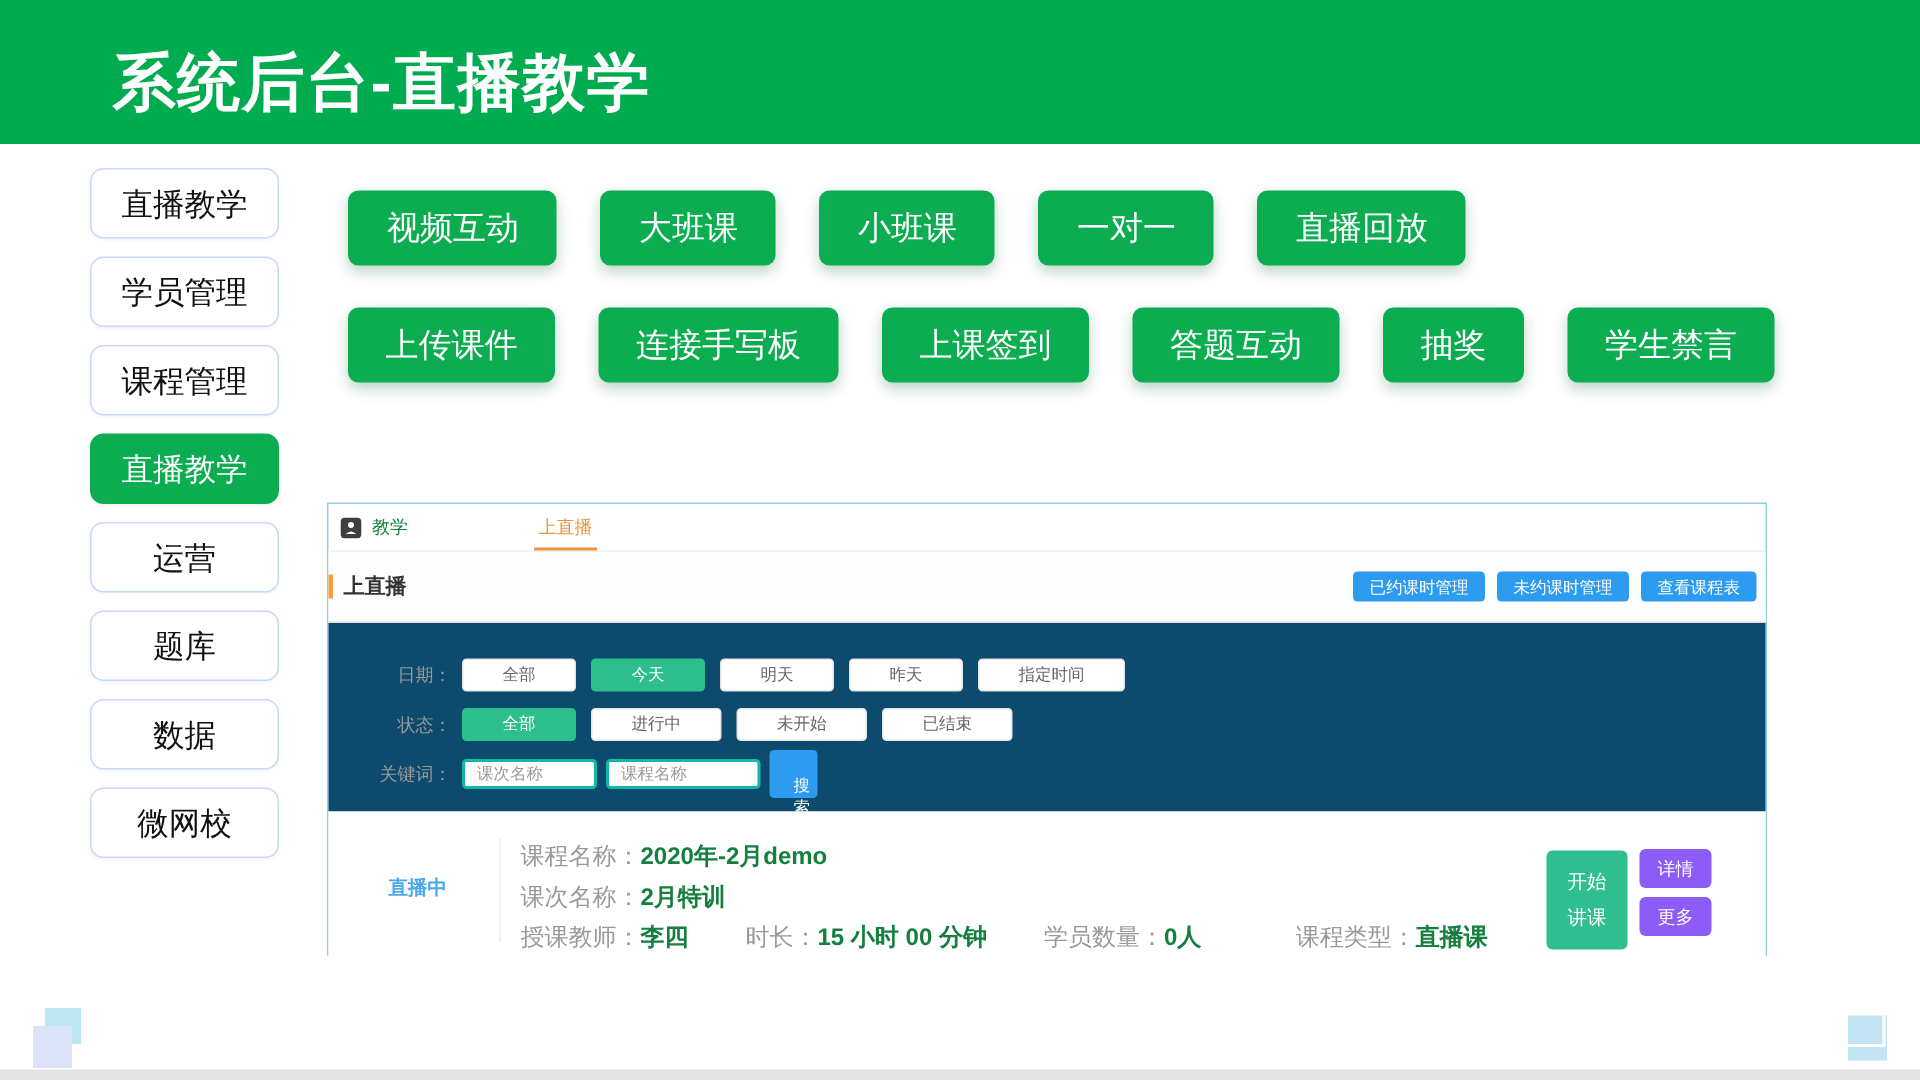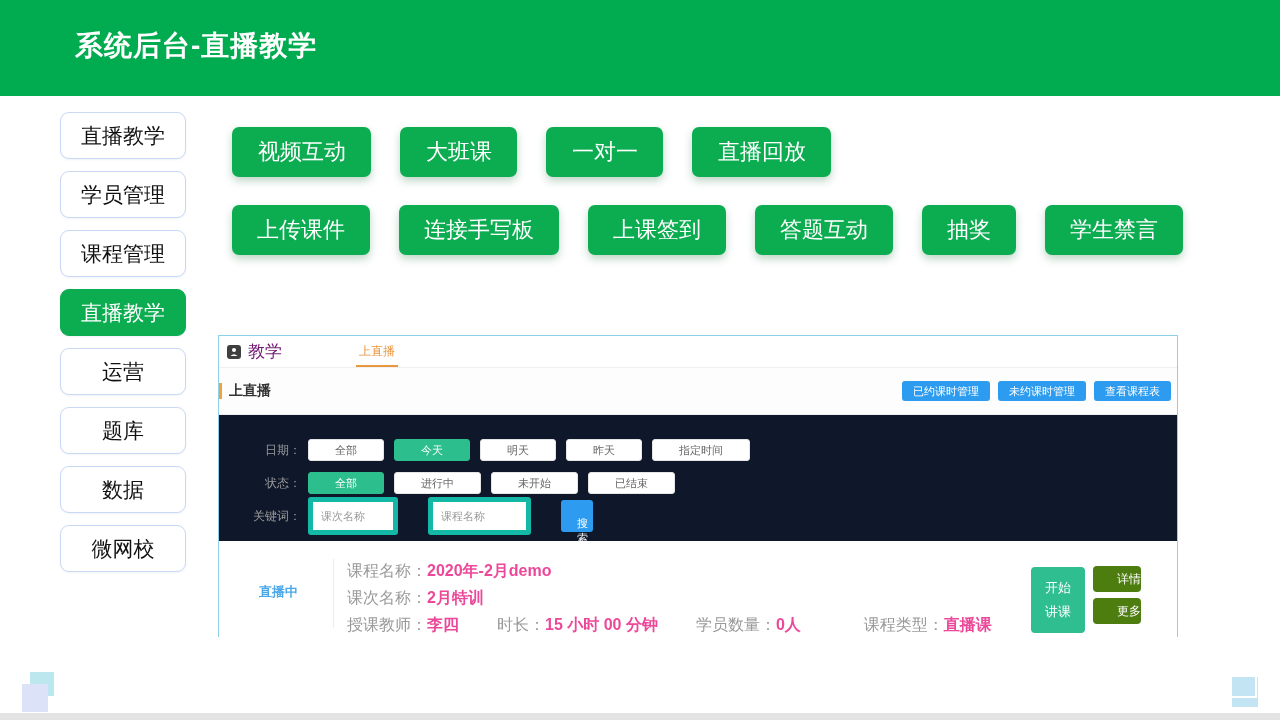--- a/index.html
+++ b/index.html
@@ -3,21 +3,21 @@
 <meta charset="utf-8">
 <style>
   html,body{margin:0;padding:0;}
   body{
     width:1280px;height:720px;position:relative;overflow:hidden;
     background:#ffffff;
     font-family:"Liberation Sans","DejaVu Sans",sans-serif;
   }
   
   .header{position:absolute;left:0;top:0;width:1280px;height:96px;background:#01AB4F;}
-  .header h1{margin:0;padding:27px 0 0 75px;font-size:28px;font-weight:bold;color:#ffffff;letter-spacing:1px;}
+  .header h1{margin:0;padding:27px 0 0 75px;font-size:42px;font-weight:bold;color:#ffffff;letter-spacing:1px;}
 
   
   .sidebar{position:absolute;left:60px;top:112px;width:126px;}
   .side-item{
     height:47px;margin-bottom:12px;box-sizing:border-box;
     border:1px solid #C9D8F5;border-radius:9px;background:#ffffff;
     display:flex;align-items:center;justify-content:center;
     font-size:21px;color:#111111;cursor:pointer;
     box-shadow:0 1px 2px rgba(120,140,200,0.10);
   }
@@ -34,74 +34,74 @@
   }
   .feat-row.r1 .feat-btn{min-width:70px;padding-left:26px;}
 
   
   .panel{
     position:absolute;left:218px;top:335px;width:960px;height:302px;
     background:#ffffff;border:1px solid #8DD0E8;box-sizing:border-box;
   }
   .tabbar{height:31px;border-bottom:1px solid #f0f0f0;display:flex;align-items:center;position:relative;}
   .app-icon{width:14px;height:14px;margin-left:8px;flex:none;}
-  .app-label{font-size:17px;color:#701a75;margin-left:7px;}
+  .app-label{font-size:12px;color:#15803d;margin-left:7px;}
   .tab{
     position:absolute;left:140px;top:0;height:100%;
     display:flex;align-items:center;color:#E8973F;font-size:12px;cursor:pointer;
   }
   .tab::after{content:"";position:absolute;left:-3px;right:-3px;bottom:0;height:2px;background:#E8973F;}
 
   .section-row{height:46px;display:flex;align-items:center;position:relative;border-bottom:1px solid #ededed;background:#fdfdfd;}
   .section-bar{position:absolute;left:0;top:15px;width:3px;height:16px;background:#F0A23C;}
   .section-title{margin-left:10px;font-size:14px;font-weight:bold;color:#333333;}
   .section-actions{margin-left:auto;margin-right:6px;display:flex;gap:8px;}
   .blue-btn{
     background:#2D9CF0;color:#ffffff;border:none;border-radius:3px;
     font-size:11px;height:20px;padding:0 11px;font-family:inherit;cursor:pointer;white-space:nowrap;
   }
 
-  .filterbox{height:126px;background:#0f172a;padding:24px 0 0 30px;box-sizing:border-box;}
+  .filterbox{height:126px;background:#0c4a6e;padding:24px 0 0 30px;box-sizing:border-box;}
   .f-row{display:flex;align-items:center;height:22px;margin-bottom:11px;}
   .f-label{width:52px;font-size:12px;color:#999999;text-align:right;margin-right:7px;flex:none;}
   .f-opt{
     height:22px;line-height:20px;padding:0 26px;margin-right:10px;box-sizing:border-box;
     background:#ffffff;border:1px solid #e5e5e5;border-radius:3px;
     color:#666666;font-size:11px;font-family:inherit;cursor:pointer;white-space:nowrap;
   }
   .f-opt.active{background:#2DBE8E;border-color:#2DBE8E;color:#ffffff;}
   .f-input{
-    height:38px;border:5px solid #14b8a6;border-radius:3px;box-sizing:border-box;
-    font-size:11px;padding:0 8px;margin-right:30px;color:#333333;font-family:inherit;background:#fff;
+    height:20px;border:2px solid #14b8a6;border-radius:3px;box-sizing:border-box;
+    font-size:11px;padding:0 8px;margin-right:6px;color:#333333;font-family:inherit;background:#fff;
   }
   .f-input.w1{width:90px;} .f-input.w2{width:103px;}
   .f-input::placeholder{color:#9a9a9a;}
   .search-btn{
     width:32px;height:24px;background:#2D9CF0;color:#ffffff;border:none;border-radius:3px;
     font-size:11px;font-family:inherit;cursor:pointer;padding:16px;
   }
 
   .course-row{position:relative;height:97px;background:#ffffff;}
   .row-status{position:absolute;left:40px;top:42px;font-size:13px;font-weight:bold;color:#4BA9E9;}
   .row-vline{position:absolute;left:114px;top:18px;bottom:10px;width:1px;background:#ececec;}
   .row-details{position:absolute;left:128px;top:17px;}
   .d-line{height:27px;display:flex;align-items:center;font-size:16px;}
   .d-label{color:#999999;white-space:pre;}
-  .d-value{color:#ec4899;font-weight:bold;white-space:pre;}
+  .d-value{color:#15803d;font-weight:bold;white-space:pre;}
   .meta-item{display:flex;margin-right:38px;}
   .meta-item.last{margin-right:0;margin-left:25px;}
   .primary-action{
     position:absolute;left:812px;top:26px;width:54px;height:66px;
     background:#2FBE8F;color:#ffffff;border:none;border-radius:4px;
     font-size:13px;line-height:24px;padding:0 13px;font-family:inherit;cursor:pointer;
   }
   .sec-btn{
     position:absolute;left:874px;width:48px;height:26px;
-    background:#4d7c0f;color:#ffffff;border:none;border-radius:4px;
-    font-size:12px;font-family:inherit;cursor:pointer;padding:0;text-align:right;
+    background:#8b5cf6;color:#ffffff;border:none;border-radius:4px;
+    font-size:12px;font-family:inherit;cursor:pointer;padding:0;
   }
   .sec-btn.b1{top:25px;} .sec-btn.b2{top:57px;}
 
   
   .deco-cyan{position:absolute;left:30px;top:672px;width:24px;height:24px;background:#BDE7EF;}
   .deco-lav{position:absolute;left:22px;top:684px;width:26px;height:28px;background:#DCE3F8;}
   .deco-right-fill{position:absolute;left:1232px;top:677px;width:26px;height:30px;background:#C2E4F3;}
   .deco-right-outline{position:absolute;left:1223px;top:672px;width:34px;height:26px;border:2px solid #ffffff;box-sizing:border-box;}
   .bottom-strip{position:absolute;left:0;bottom:0;width:1280px;height:7px;background:#e3e3e3;}
 </style>
@@ -120,20 +120,21 @@
   <div class="side-item">运营</div>
   <div class="side-item">题库</div>
   <div class="side-item">数据</div>
   <div class="side-item">微网校</div>
 </div>
 
 <div class="features">
   <div class="feat-row r1">
     <button class="feat-btn">视频互动</button>
     <button class="feat-btn">大班课</button>
+    <button class="feat-btn">小班课</button>
     <button class="feat-btn">一对一</button>
     <button class="feat-btn">直播回放</button>
   </div>
   <div class="feat-row r2">
     <button class="feat-btn">上传课件</button>
     <button class="feat-btn">连接手写板</button>
     <button class="feat-btn">上课签到</button>
     <button class="feat-btn">答题互动</button>
     <button class="feat-btn">抽奖</button>
     <button class="feat-btn">学生禁言</button>

